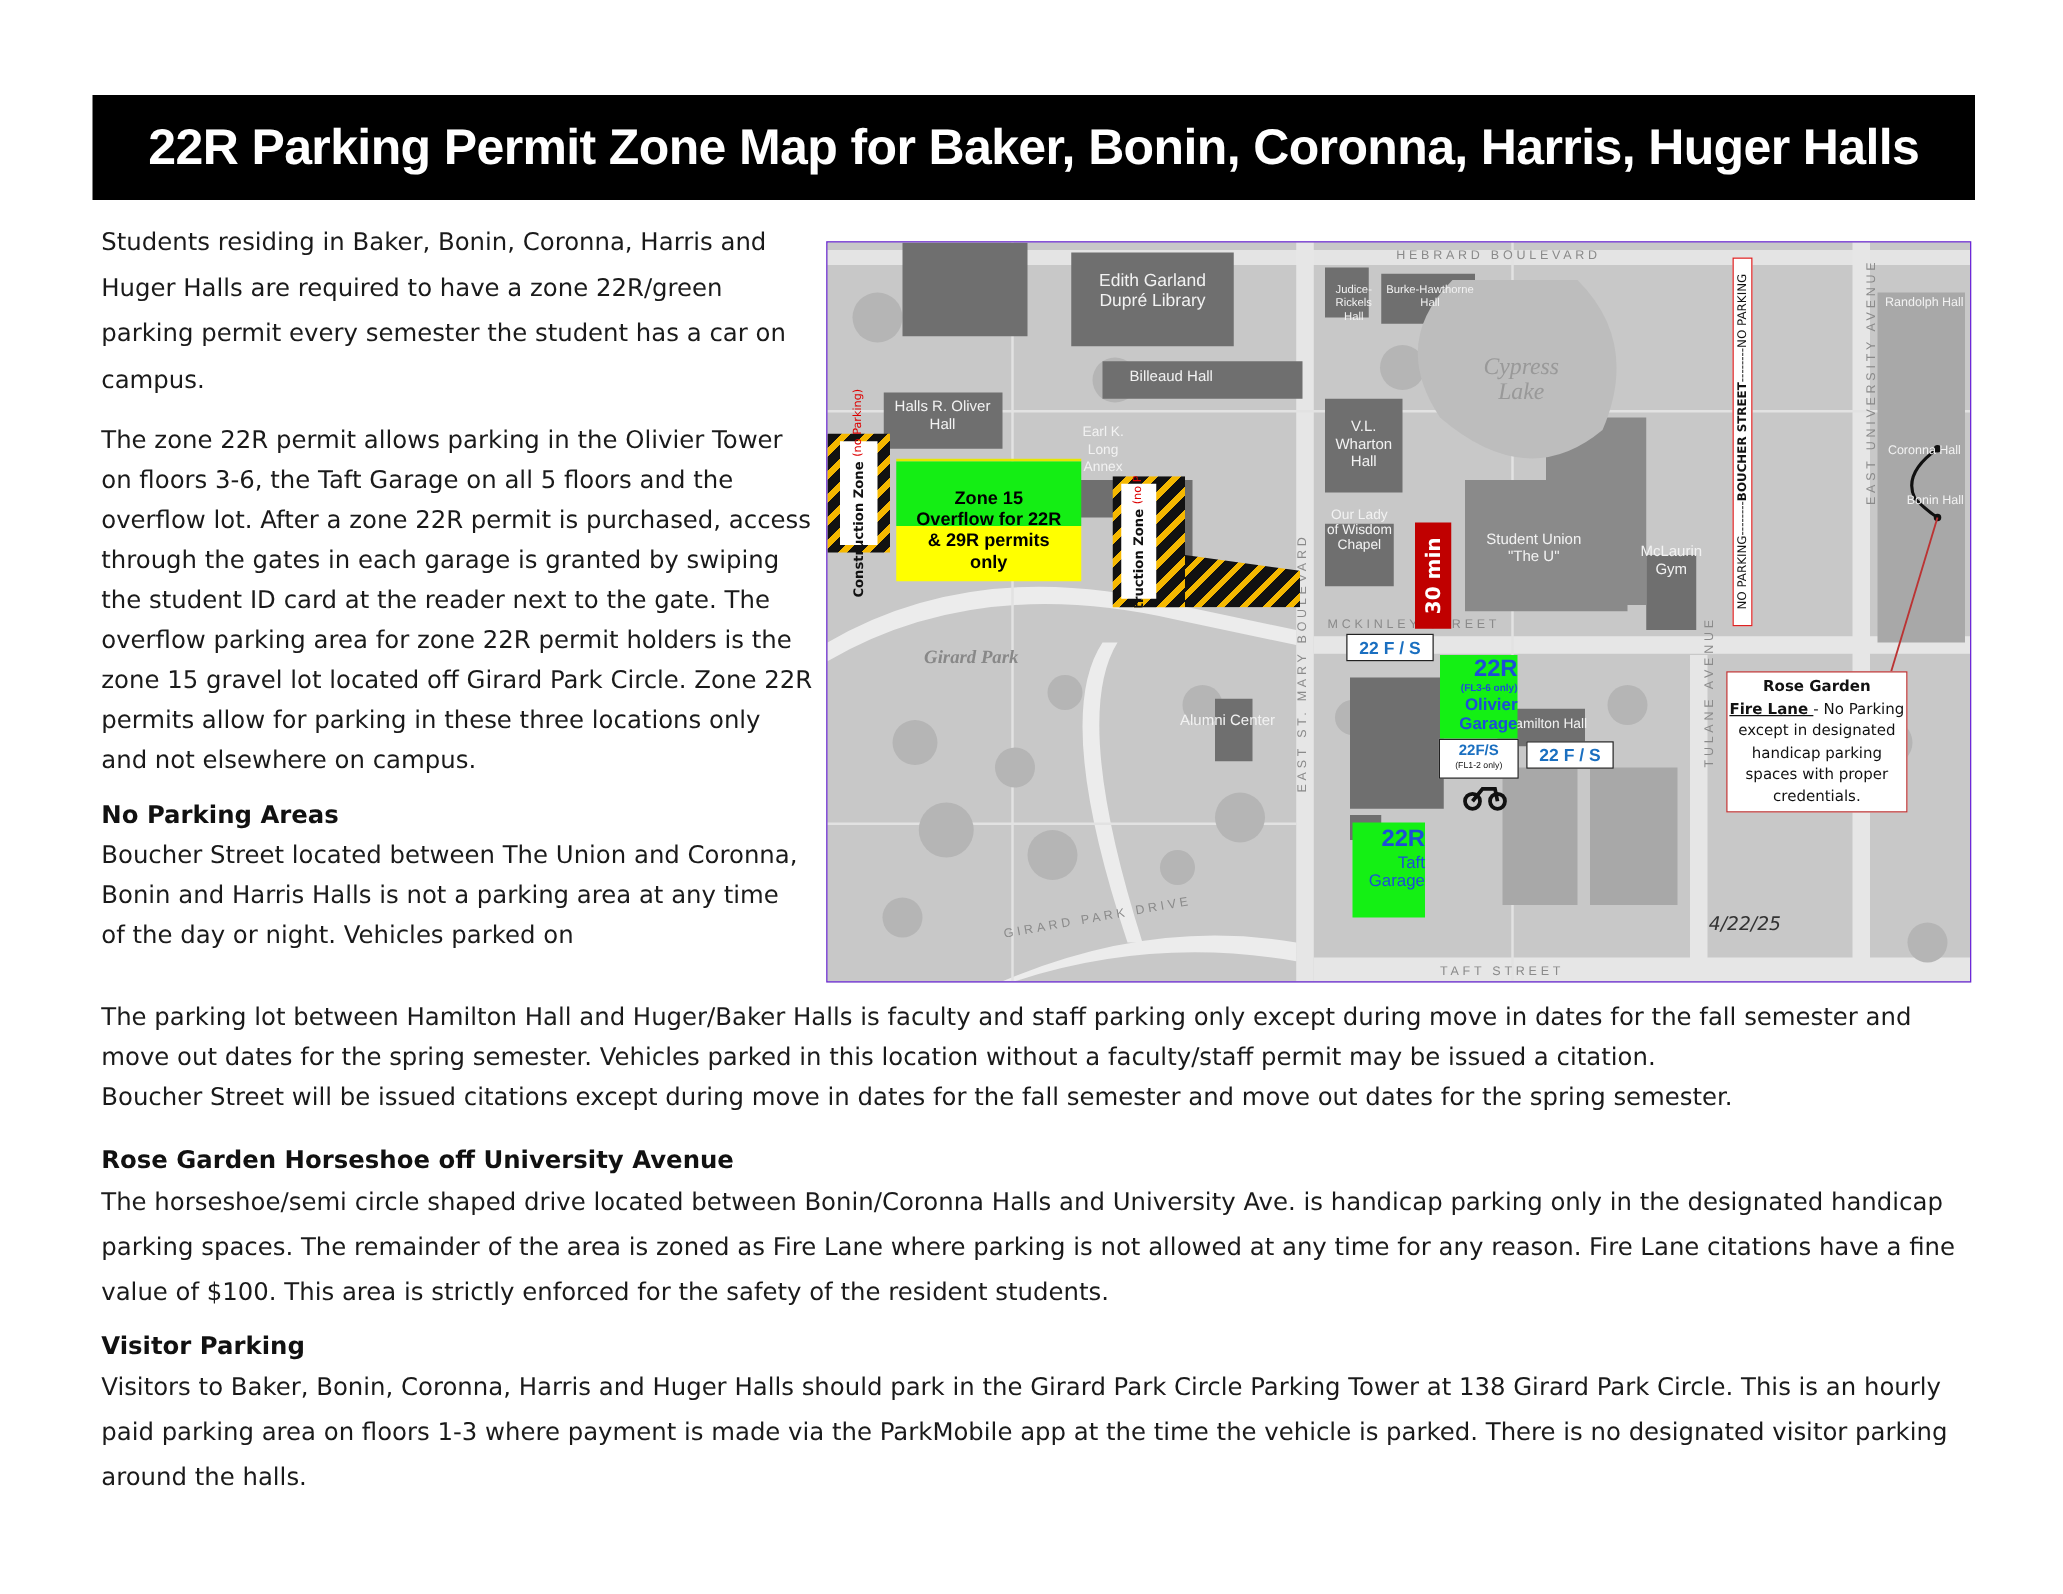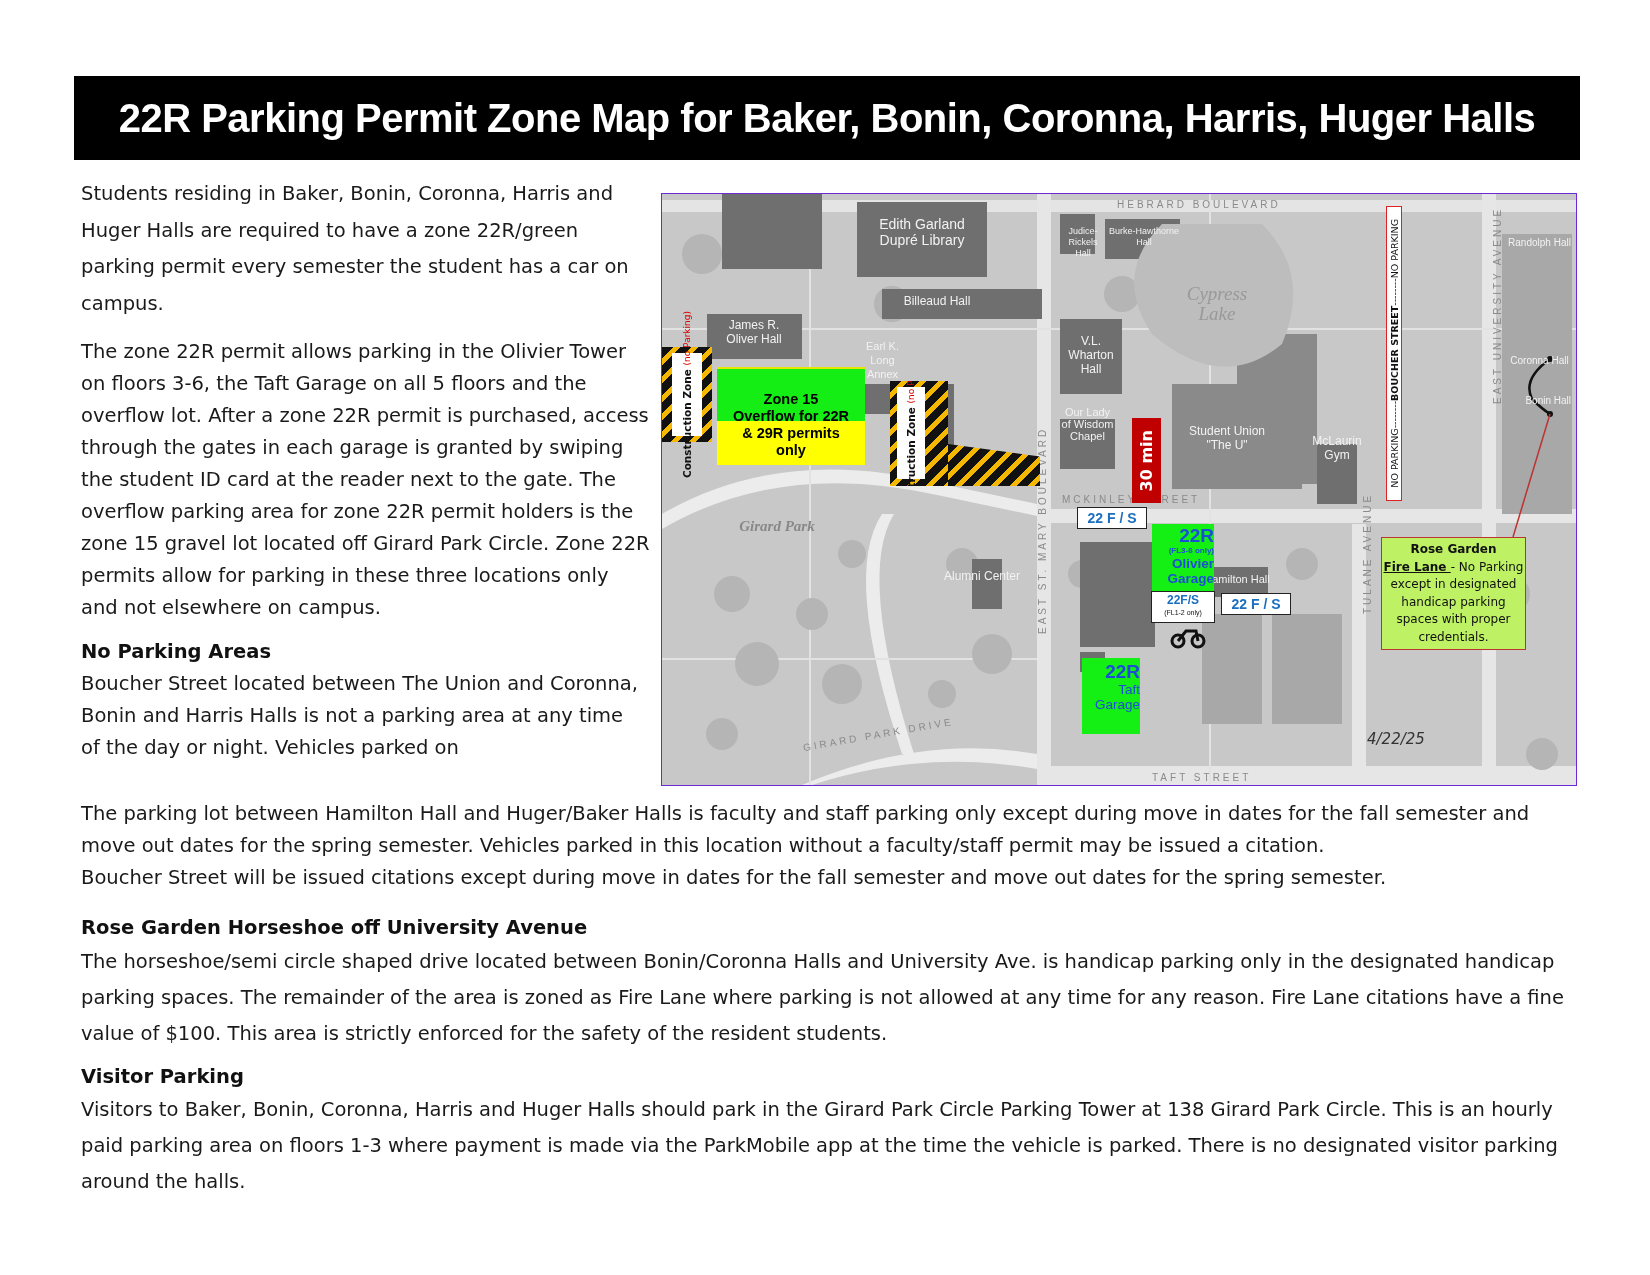--- a/index.html
+++ b/index.html
@@ -33,21 +33,21 @@
   .overflow { position:absolute; left:55px; top:173px; width:148px; height:98px;
               background:linear-gradient(#14ee14 0 54%, #ffff00 54% 100%); border-top:2px solid #e6e600;
               text-align:center; font-weight:bold; font-size:14.5px; line-height:17px; padding-top:22px; box-sizing:border-box; color:#000; }
   .thirty { position:absolute; left:470px; top:224px; width:29px; height:85px; background:#c00000; color:#fff;
             display:flex; align-items:center; justify-content:center; }
   .thirty span { writing-mode:vertical-rl; transform:rotate(180deg); font-weight:bold; font-size:16px; font-family:"DejaVu Sans", sans-serif; }
   .boucher { position:absolute; left:724px; top:12px; width:14px; height:293px; border:1.5px solid #d22; background:#fff;
              display:flex; align-items:center; justify-content:center; }
   .boucher span { writing-mode:vertical-rl; transform:rotate(180deg); font-family:"DejaVu Sans", sans-serif; font-size:9.5px; white-space:nowrap; color:#111; }
   .boucher b { font-weight:bold; }
-  .rose-box { position:absolute; left:719px; top:343px; width:145px; height:113px; background:#bef264; border:1.5px solid #b33;
+  .rose-box { position:absolute; left:719px; top:343px; width:145px; height:113px; background:#ffffff; border:1.5px solid #b33;
               font-family:"DejaVu Sans", sans-serif; font-size:12px; line-height:17.5px; text-align:center; color:#111; padding-top:3px; box-sizing:border-box; }
   .rose-box .t { font-weight:bold; }
   .rose-box .u { font-weight:bold; text-decoration:underline; }
   .date { position:absolute; left:705px; top:536px; font-family:"DejaVu Sans", sans-serif; font-style:italic; font-size:15px; color:#333; }
 </style>
 </head>
 <body>
 
 <div class="title-bar">22R Parking Permit Zone Map for Baker, Bonin, Coronna, Harris, Huger Halls</div>
 
@@ -153,21 +153,21 @@
       <span style="position:absolute; left:-200px; top:75px;">EAST ST. MARY BOULEVARD</span>
     </div>
   <div class="street" style="left:400px; top:300px;">MCKINLEY STREET</div>
   <div class="street" style="left:490px; top:578px;">TAFT STREET</div>
   <div class="street" style="left:140px; top:535px; transform:rotate(-10deg);">GIRARD PARK DRIVE</div>
   <div class="street" style="left:700px; top:420px; transform:rotate(-90deg); transform-origin:left top;">TULANE AVENUE</div>
   <div class="street" style="left:830px; top:210px; transform:rotate(-90deg); transform-origin:left top;">EAST UNIVERSITY AVENUE</div>
 
   <div class="lbl" style="left:205px; top:22px; width:110px; font-size:14px; line-height:16px;">Edith Garland Dupré Library</div>
   <div class="lbl" style="left:225px; top:100px; width:100px;">Billeaud Hall</div>
-  <div class="lbl" style="left:52px; top:124px; width:80px;">James R. Oliver Hall</div>
+  <div class="lbl" style="left:52px; top:124px; width:80px;">Halls R. Oliver Hall</div>
   <div class="lbl" style="left:198px; top:145px; width:45px; font-size:11px;">Earl K. Long Annex</div>
   <div class="lbl" style="left:245px; top:188px; width:45px; font-size:11px;">Earl K. Long Gym</div>
   <div class="lbl" style="left:402px; top:32px; width:38px; font-size:9px; line-height:11px;">Judice-Rickels Hall</div>
   <div class="lbl" style="left:443px; top:32px; width:78px; font-size:9px; line-height:11px;">Burke-Hawthorne Hall</div>
   <div class="lbl" style="left:398px; top:140px; width:62px;">V.L. Wharton Hall</div>
   <div class="lbl" style="left:398px; top:212px; width:55px; font-size:11px; line-height:12px;">Our Lady of Wisdom Chapel</div>
   <div class="lbl" style="left:515px; top:230px; width:100px;">Student Union "The U"</div>
   <div class="lbl" style="left:650px; top:240px; width:50px;">McLaurin Gym</div>
   <div class="lbl" style="left:845px; top:42px; width:65px; font-size:10px;">Randolph Hall</div>
   <div class="lbl" style="left:845px; top:160px; width:65px; font-size:10px;">Coronna Hall</div>

